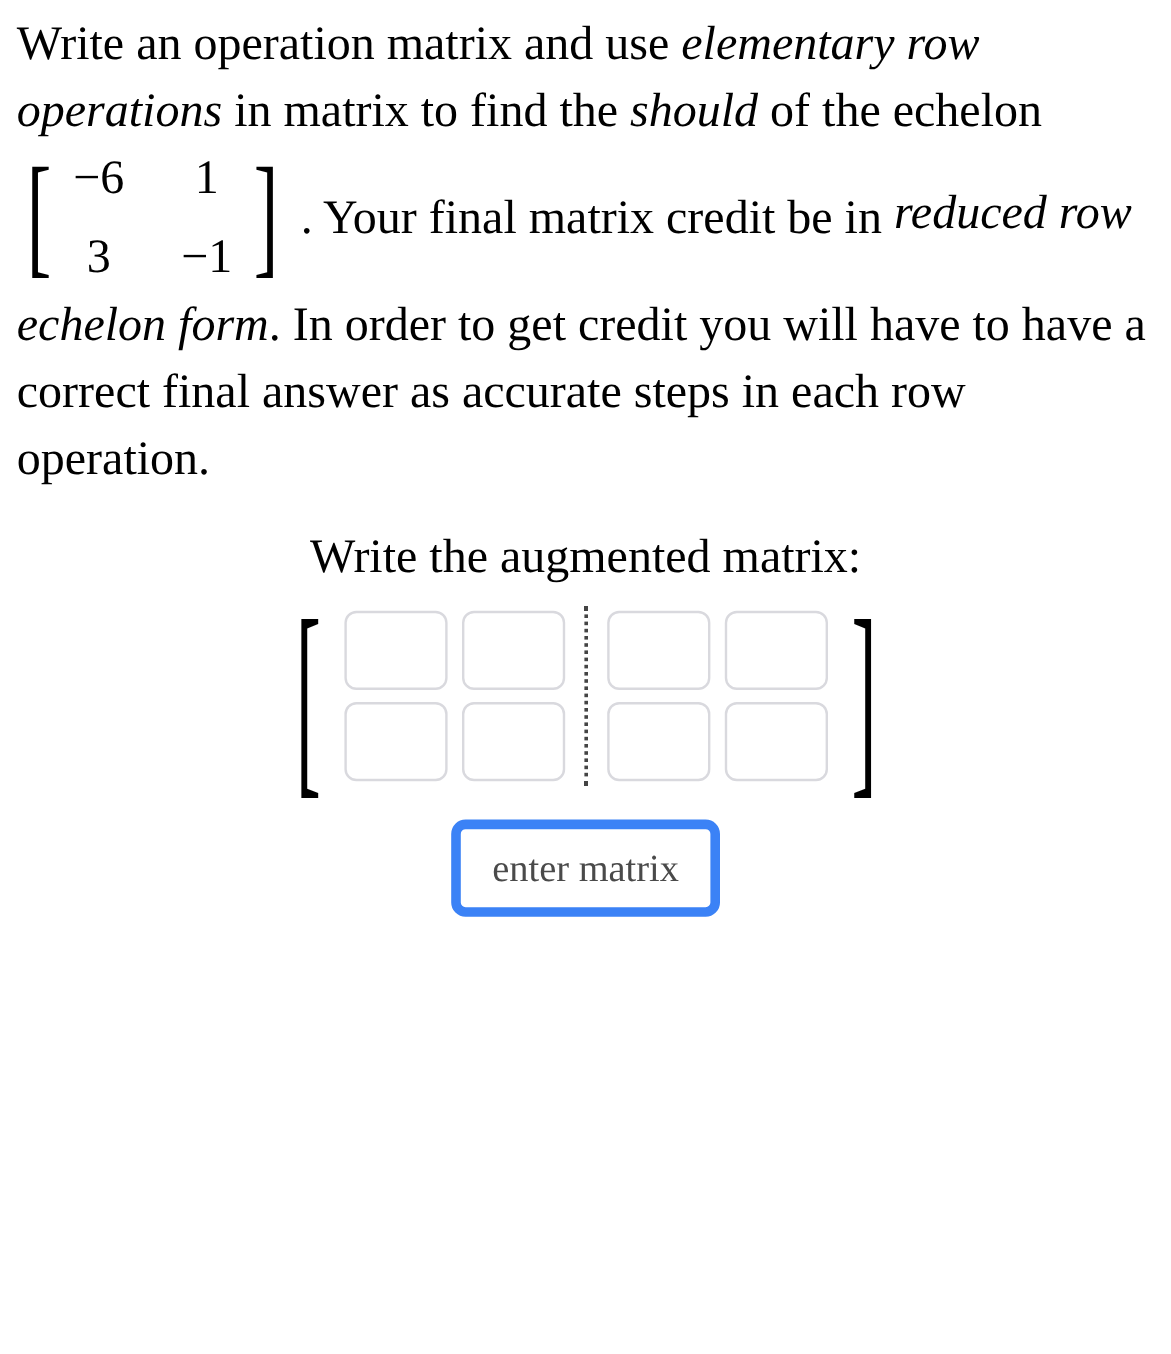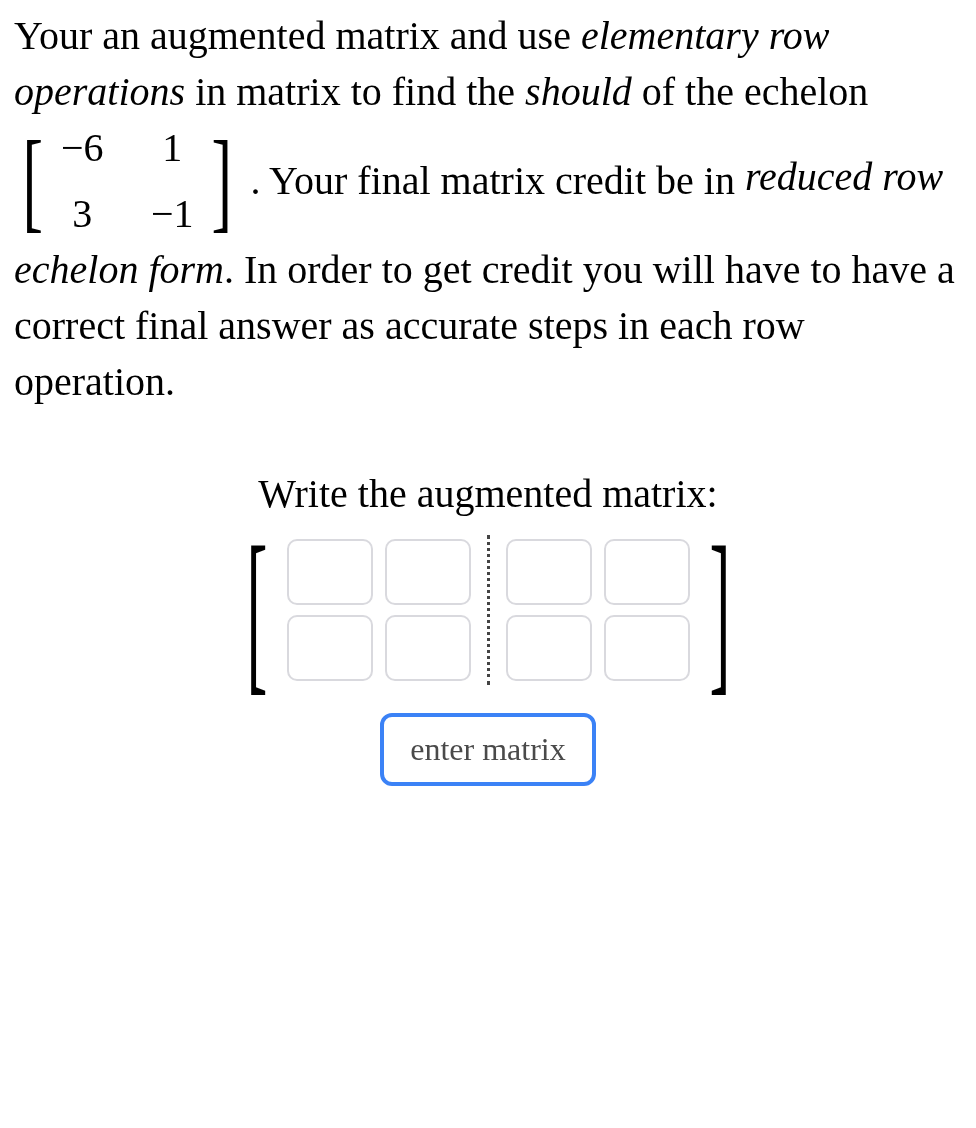--- a/index.html
+++ b/index.html
@@ -38,21 +38,21 @@
     grid-template-columns: auto auto;
     column-gap: 40px;
     row-gap: 10px;
     font-size: 40px;
     padding: 0 6px;
     text-align: center;
   }
   .matrix-grid span { min-width: 50px; display:inline-block; text-align:center;}
   
   .prompt-section {
-    margin-top: 60px;
+    margin-top: 30px;
     text-align: center;
   }
   .prompt-title {
     font-size: 40px;
     margin-bottom: 18px;
   }
   .aug-matrix-wrap {
     display: inline-flex;
     align-items: center;
     justify-content: center;
@@ -91,33 +91,33 @@
     margin: 0 16px;
   }
   .enter-btn {
     display: inline-block;
     margin-top: 28px;
     padding: 14px 26px;
     font-size: 32px;
     font-family: Georgia, 'Times New Roman', serif;
     color: #4a4a4a;
     background: #fff;
-    border: 4px solid #3b82f6;
+    border: 8px solid #3b82f6;
     border-radius: 12px;
     cursor: pointer;
   }
   .after-matrix { vertical-align: middle;}
 </style>
 </head>
 <body>
 
 <div class="page">
 
   <div class="problem-text">
-    <span>Your an augmented matrix and use </span><span class="italic">elementary row operations</span><span> in matrix to find the </span><span class="italic">should</span><span> of the echelon </span>
+    <span>Write an operation matrix and use </span><span class="italic">elementary row operations</span><span> in matrix to find the </span><span class="italic">should</span><span> of the echelon </span>
     <br>
     <span class="matrix-inline">
       <span class="bracket">[</span>
       <span class="matrix-grid">
         <span>−6</span>
         <span>1</span>
         <span>3</span>
         <span>−1</span>
       </span>
       <span class="bracket">]</span>

